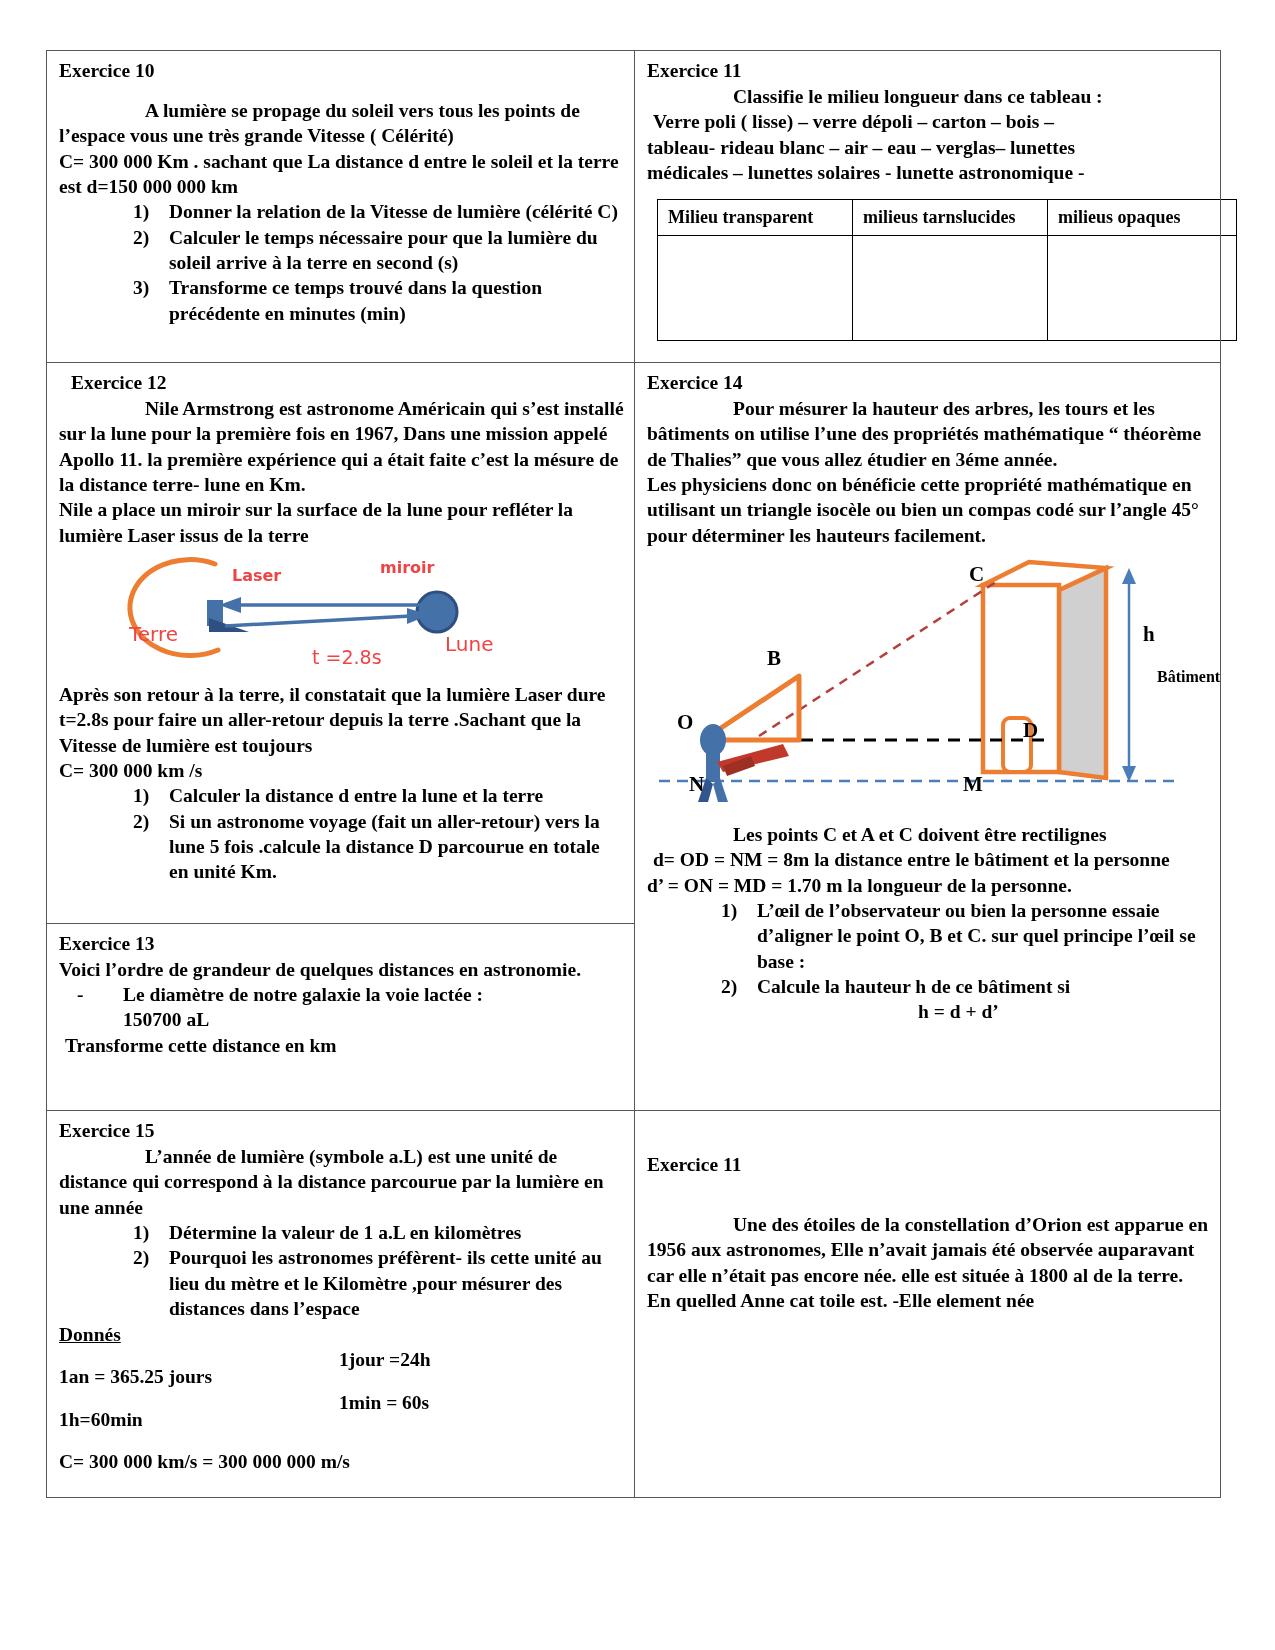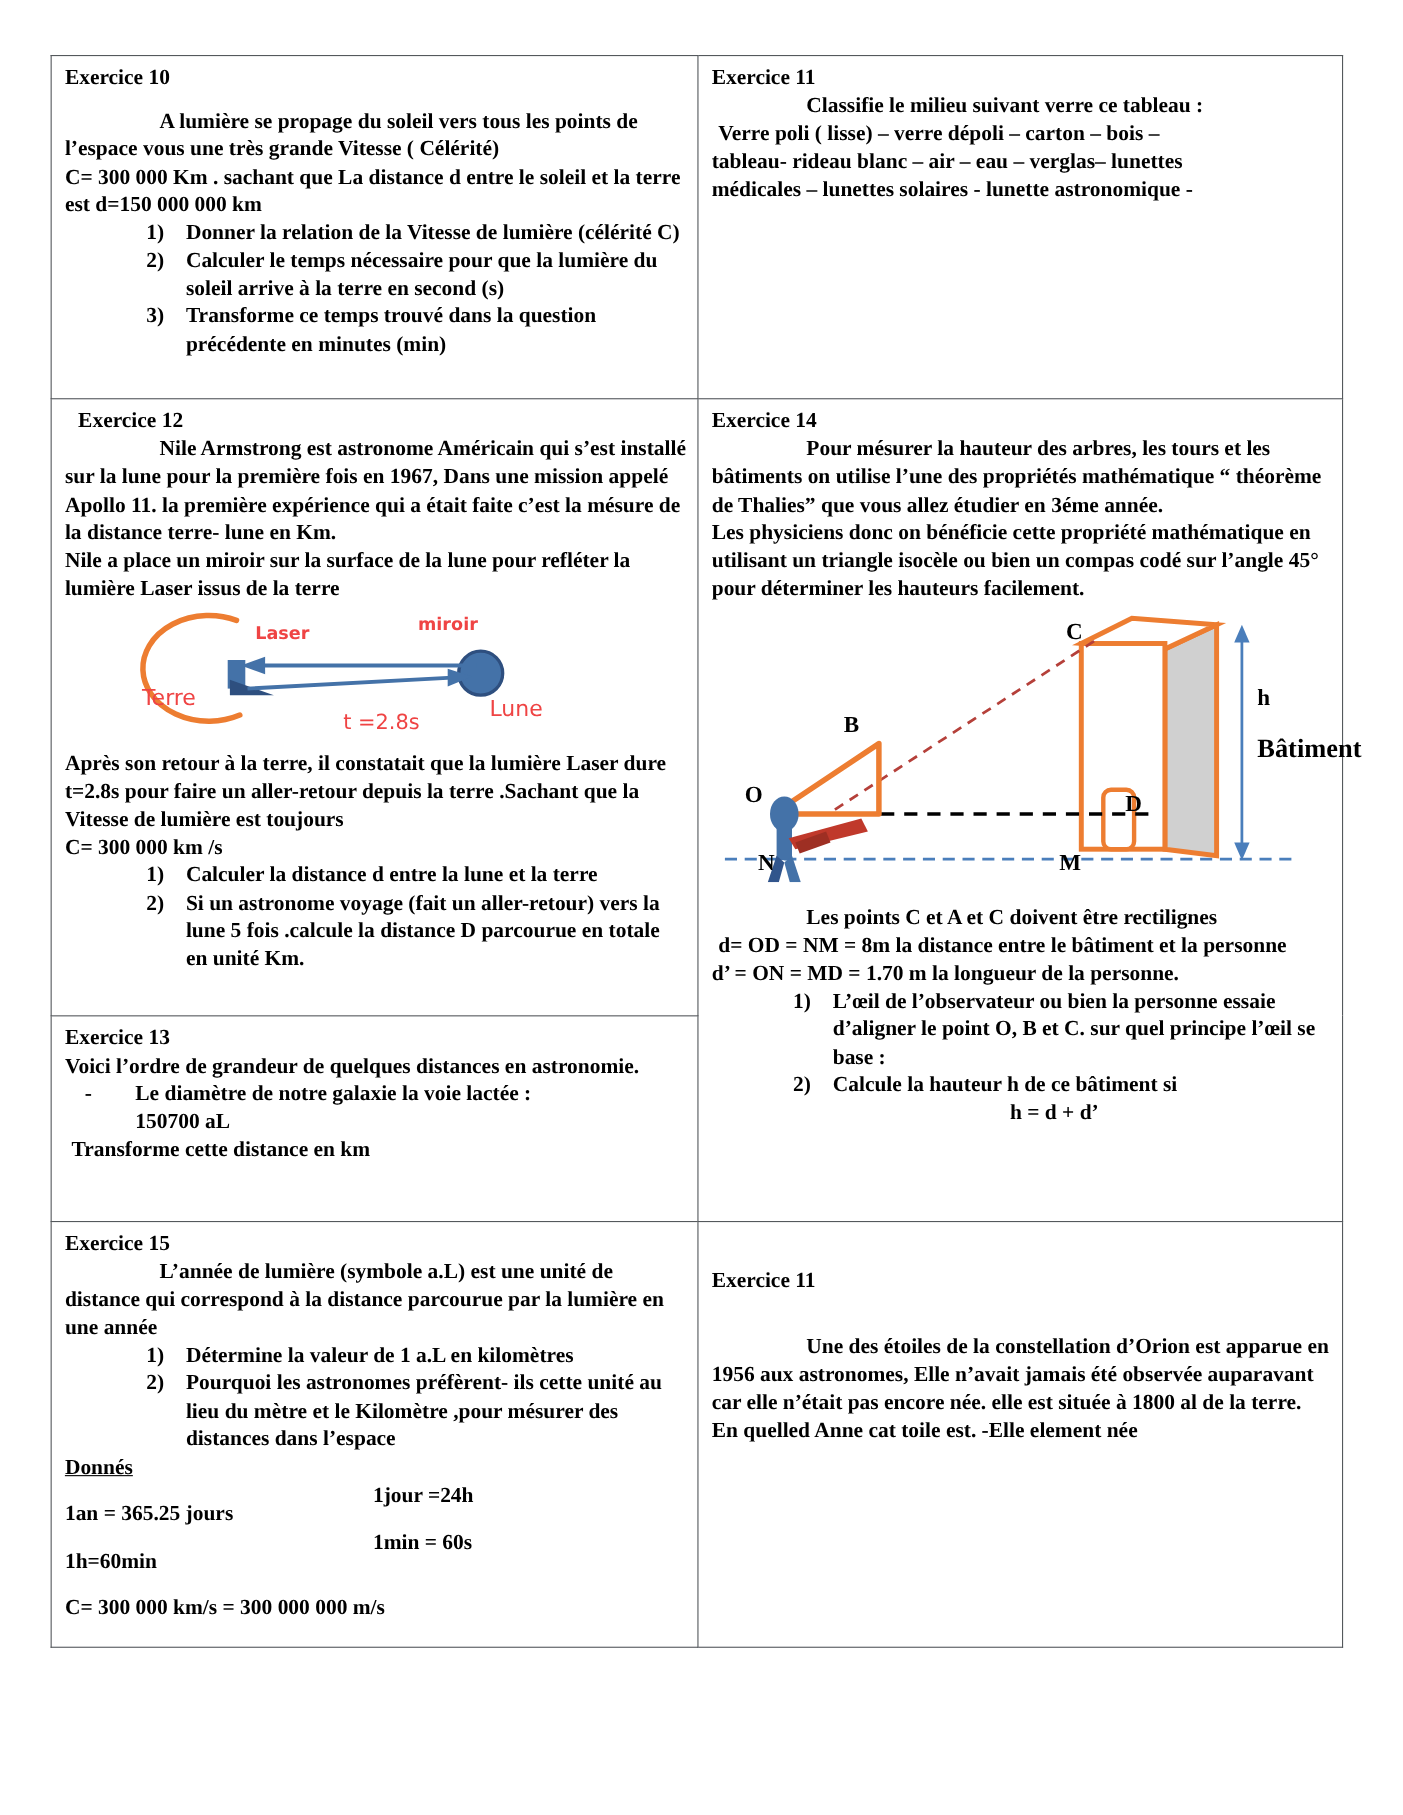--- a/index.html
+++ b/index.html
@@ -145,21 +145,21 @@
     height: 252px;
     margin: 2px 0 0 4px;
   }
   .fig-build .plbl {
     position: absolute;
     font-family: "Liberation Serif", serif;
     font-weight: bold;
     font-size: 21px;
     color: #000;
   }
-  .fig-build .plbl.sm { font-size: 24px; }
+  .fig-build .plbl.sm { font-size: 16px; margin-left: 14px; }
 </style>
 </head>
 <body>
 
 <div class="page">
 <table class="sheet">
   <tbody>
 
   <tr>
     <td class="col-l">
@@ -178,25 +178,39 @@
         <li>
           <span class="num">3)</span>
           <span>Transforme ce temps trouvé  dans la question précédente   en minutes (min)</span>
         </li>
       </ol>
       <div style="height:28px;"></div>
     </td>
 
     <td class="col-r">
       <p class="ex-title">Exercice 11</p>
-      <p class="body ind-big">Classifie le milieu suivant verre ce tableau :</p>
+      <p class="body ind-big">Classifie le milieu longueur dans ce tableau :</p>
       <p class="body pad">Verre poli ( lisse)  – verre dépoli – carton – bois –</p>
       <p class="body">tableau-  rideau blanc – air – eau – verglas– lunettes</p>
       <p class="body">médicales – lunettes solaires - lunette astronomique -</p>
 
+      <table class="inner">
+        <tbody>
+          <tr>
+            <td class="c1">Milieu transparent</td>
+            <td class="c2">milieus tarnslucides</td>
+            <td class="c3">milieus opaques</td>
+          </tr>
+          <tr class="empty">
+            <td class="c1"></td>
+            <td class="c2"></td>
+            <td class="c3"></td>
+          </tr>
+        </tbody>
+      </table>
     </td>
   </tr>
 
   <tr>
     <td class="col-l">
       <p class="ex-title indent">Exercice 12</p>
       <p class="body ind-big">Nile Armstrong est  astronome  Américain qui s’est installé sur la lune pour la première fois en 1967, Dans une mission appelé  Apollo 11.  la première expérience  qui a était  faite c’est la mésure de la distance terre- lune  en Km.</p>
       <p class="body">Nile  a  place un miroir sur la surface de la lune  pour refléter  la lumière Laser issus  de la terre</p>
 
       <div class="fig-moon">

